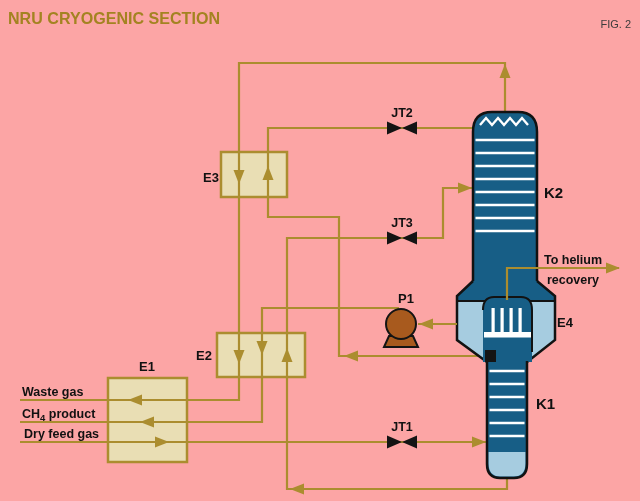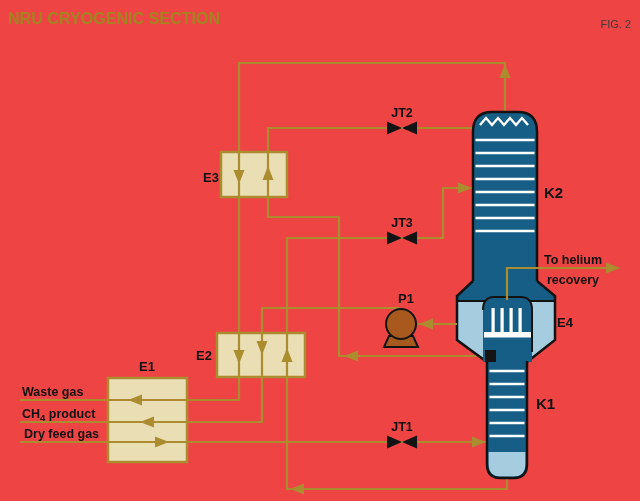--- a/index.html
+++ b/index.html
@@ -1,16 +1,16 @@
 <!DOCTYPE html>
 <html><head>
 <meta charset="utf-8">
 <style>
   html,body{margin:0;padding:0;background:#ffffff;}
-  .stage{width:640px;height:501px;position:relative;background:#ef4444;overflow:hidden;text-decoration:underline;}
+  .stage{width:640px;height:501px;position:relative;background:#fca5a5;overflow:hidden;text-decoration:underline;}
   svg{display:block;}
   .gold{stroke:#AB8D2F;stroke-width:2.2;fill:none;}
   .goldfill{fill:#AB8D2F;stroke:none;}
   .hxbox{fill:#E9DEB4;stroke:#AB8D2F;stroke-width:2.5;}
   .col{fill:#175E86;stroke:none;}
   .colstroke{fill:none;stroke:#121212;stroke-width:2.5;}
   .lightblue{fill:#A6CCE0;stroke:none;}
   .tray{stroke:#ffffff;stroke-width:2.4;fill:none;}
   .valve{fill:#141414;stroke:none;}
   .pump{fill:#A85A1E;stroke:#141414;stroke-width:2;}

